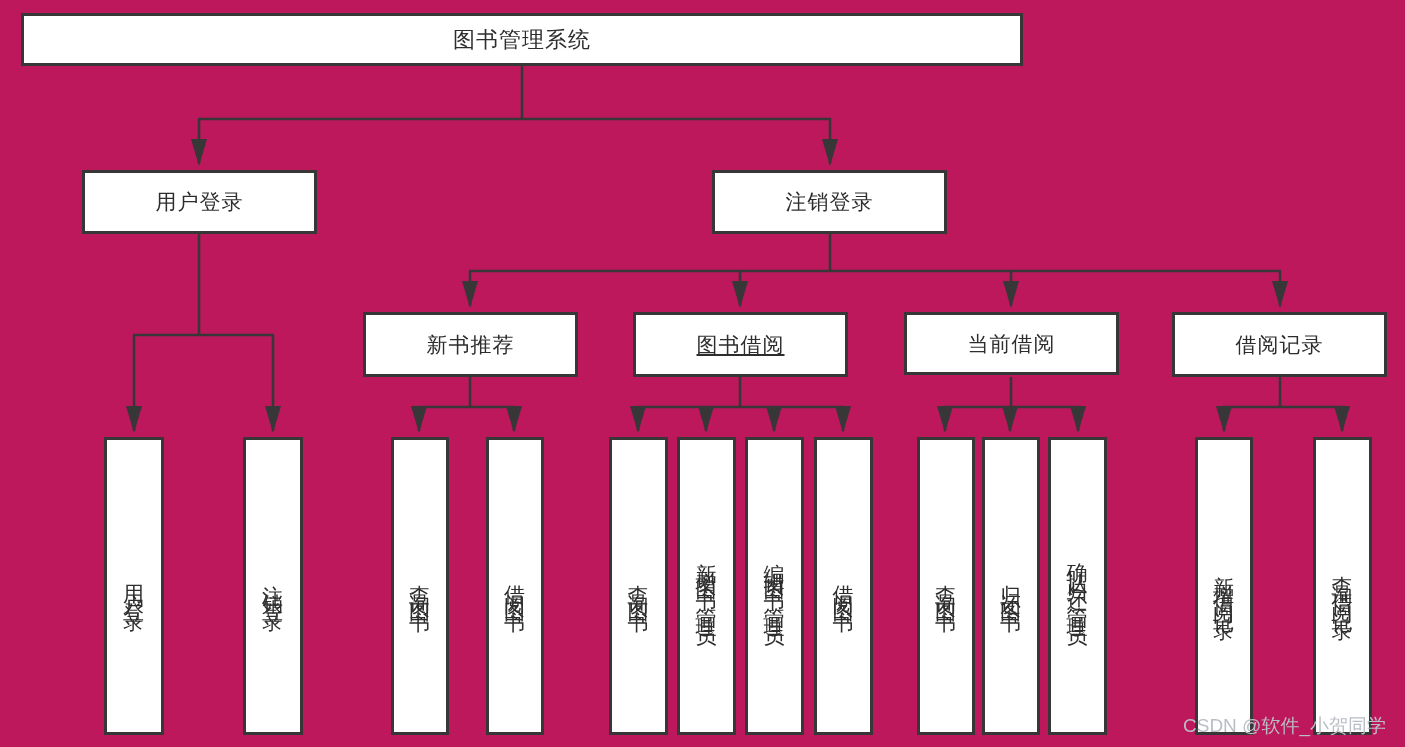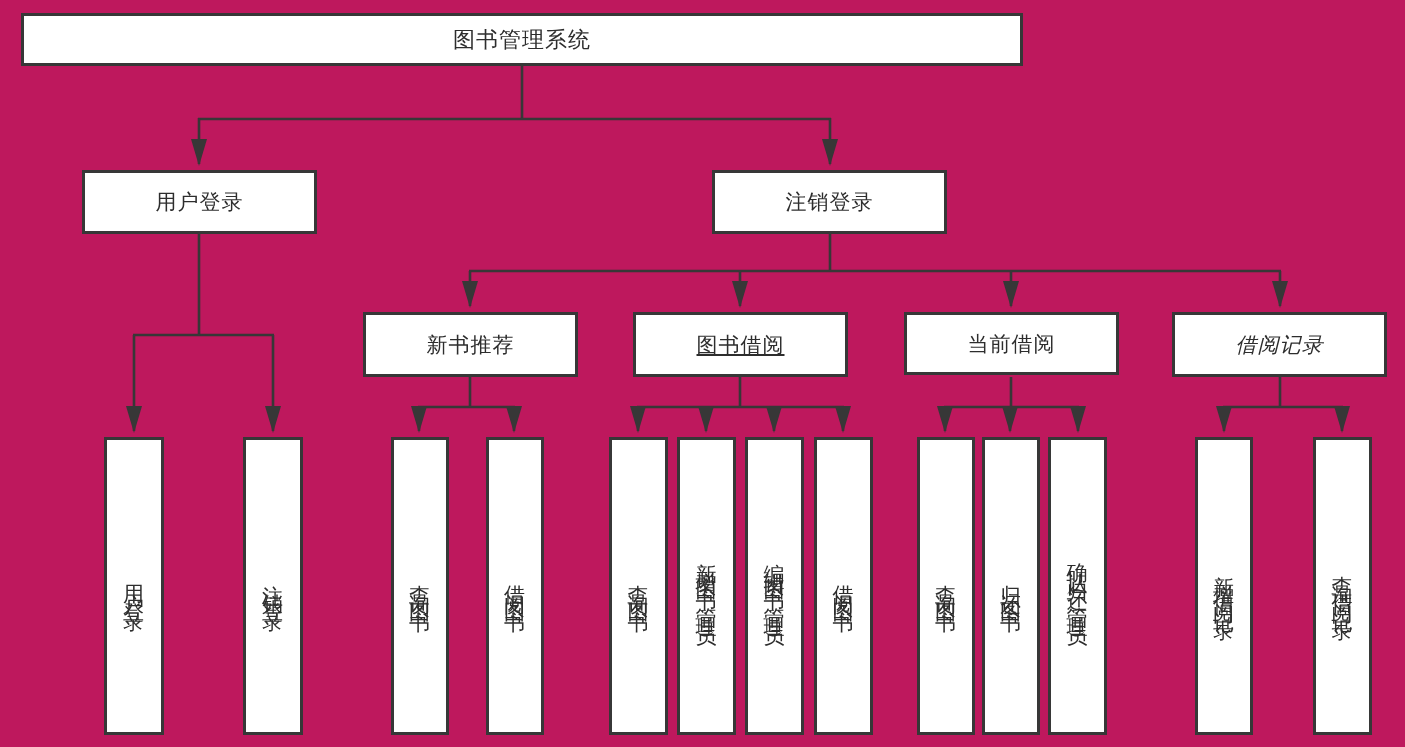--- a/index.html
+++ b/index.html
@@ -108,21 +108,21 @@
 
   <div class="box" style="left:363px;top:312px;width:215px;height:65px;text-align:center;">
     <span class="h-label">新书推荐</span>
   </div>
   <div class="box" style="left:633px;top:312px;width:215px;height:65px;text-decoration:underline;">
     <span class="h-label">图书借阅</span>
   </div>
   <div class="box" style="left:904px;top:312px;width:215px;height:63px;">
     <span class="h-label">当前借阅</span>
   </div>
-  <div class="box" style="left:1172px;top:312px;width:215px;height:65px;font-style:italic;">
+  <div class="box" style="left:1172px;top:312px;width:215px;height:65px;">
     <span class="h-label">借阅记录</span>
   </div>
 
   <div class="box" style="left:104px;top:437px;width:60px;height:298px;">
     <span class="v-label">用户登录</span>
   </div>
   <div class="box" style="left:243px;top:437px;width:60px;height:298px;">
     <span class="v-label">注销登录</span>
   </div>
 
@@ -156,14 +156,15 @@
     <span class="v-label">确认归还（管理员）</span>
   </div>
 
   <div class="box" style="left:1195px;top:437px;width:58px;height:298px;">
     <span class="v-label">新增借阅记录</span>
   </div>
   <div class="box" style="left:1313px;top:437px;width:59px;height:298px;">
     <span class="v-label">查询借阅记录</span>
   </div>
 
+  <div class="watermark">CSDN @软件_小贺同学</div>
 
 </div>
 
 </body></html>

